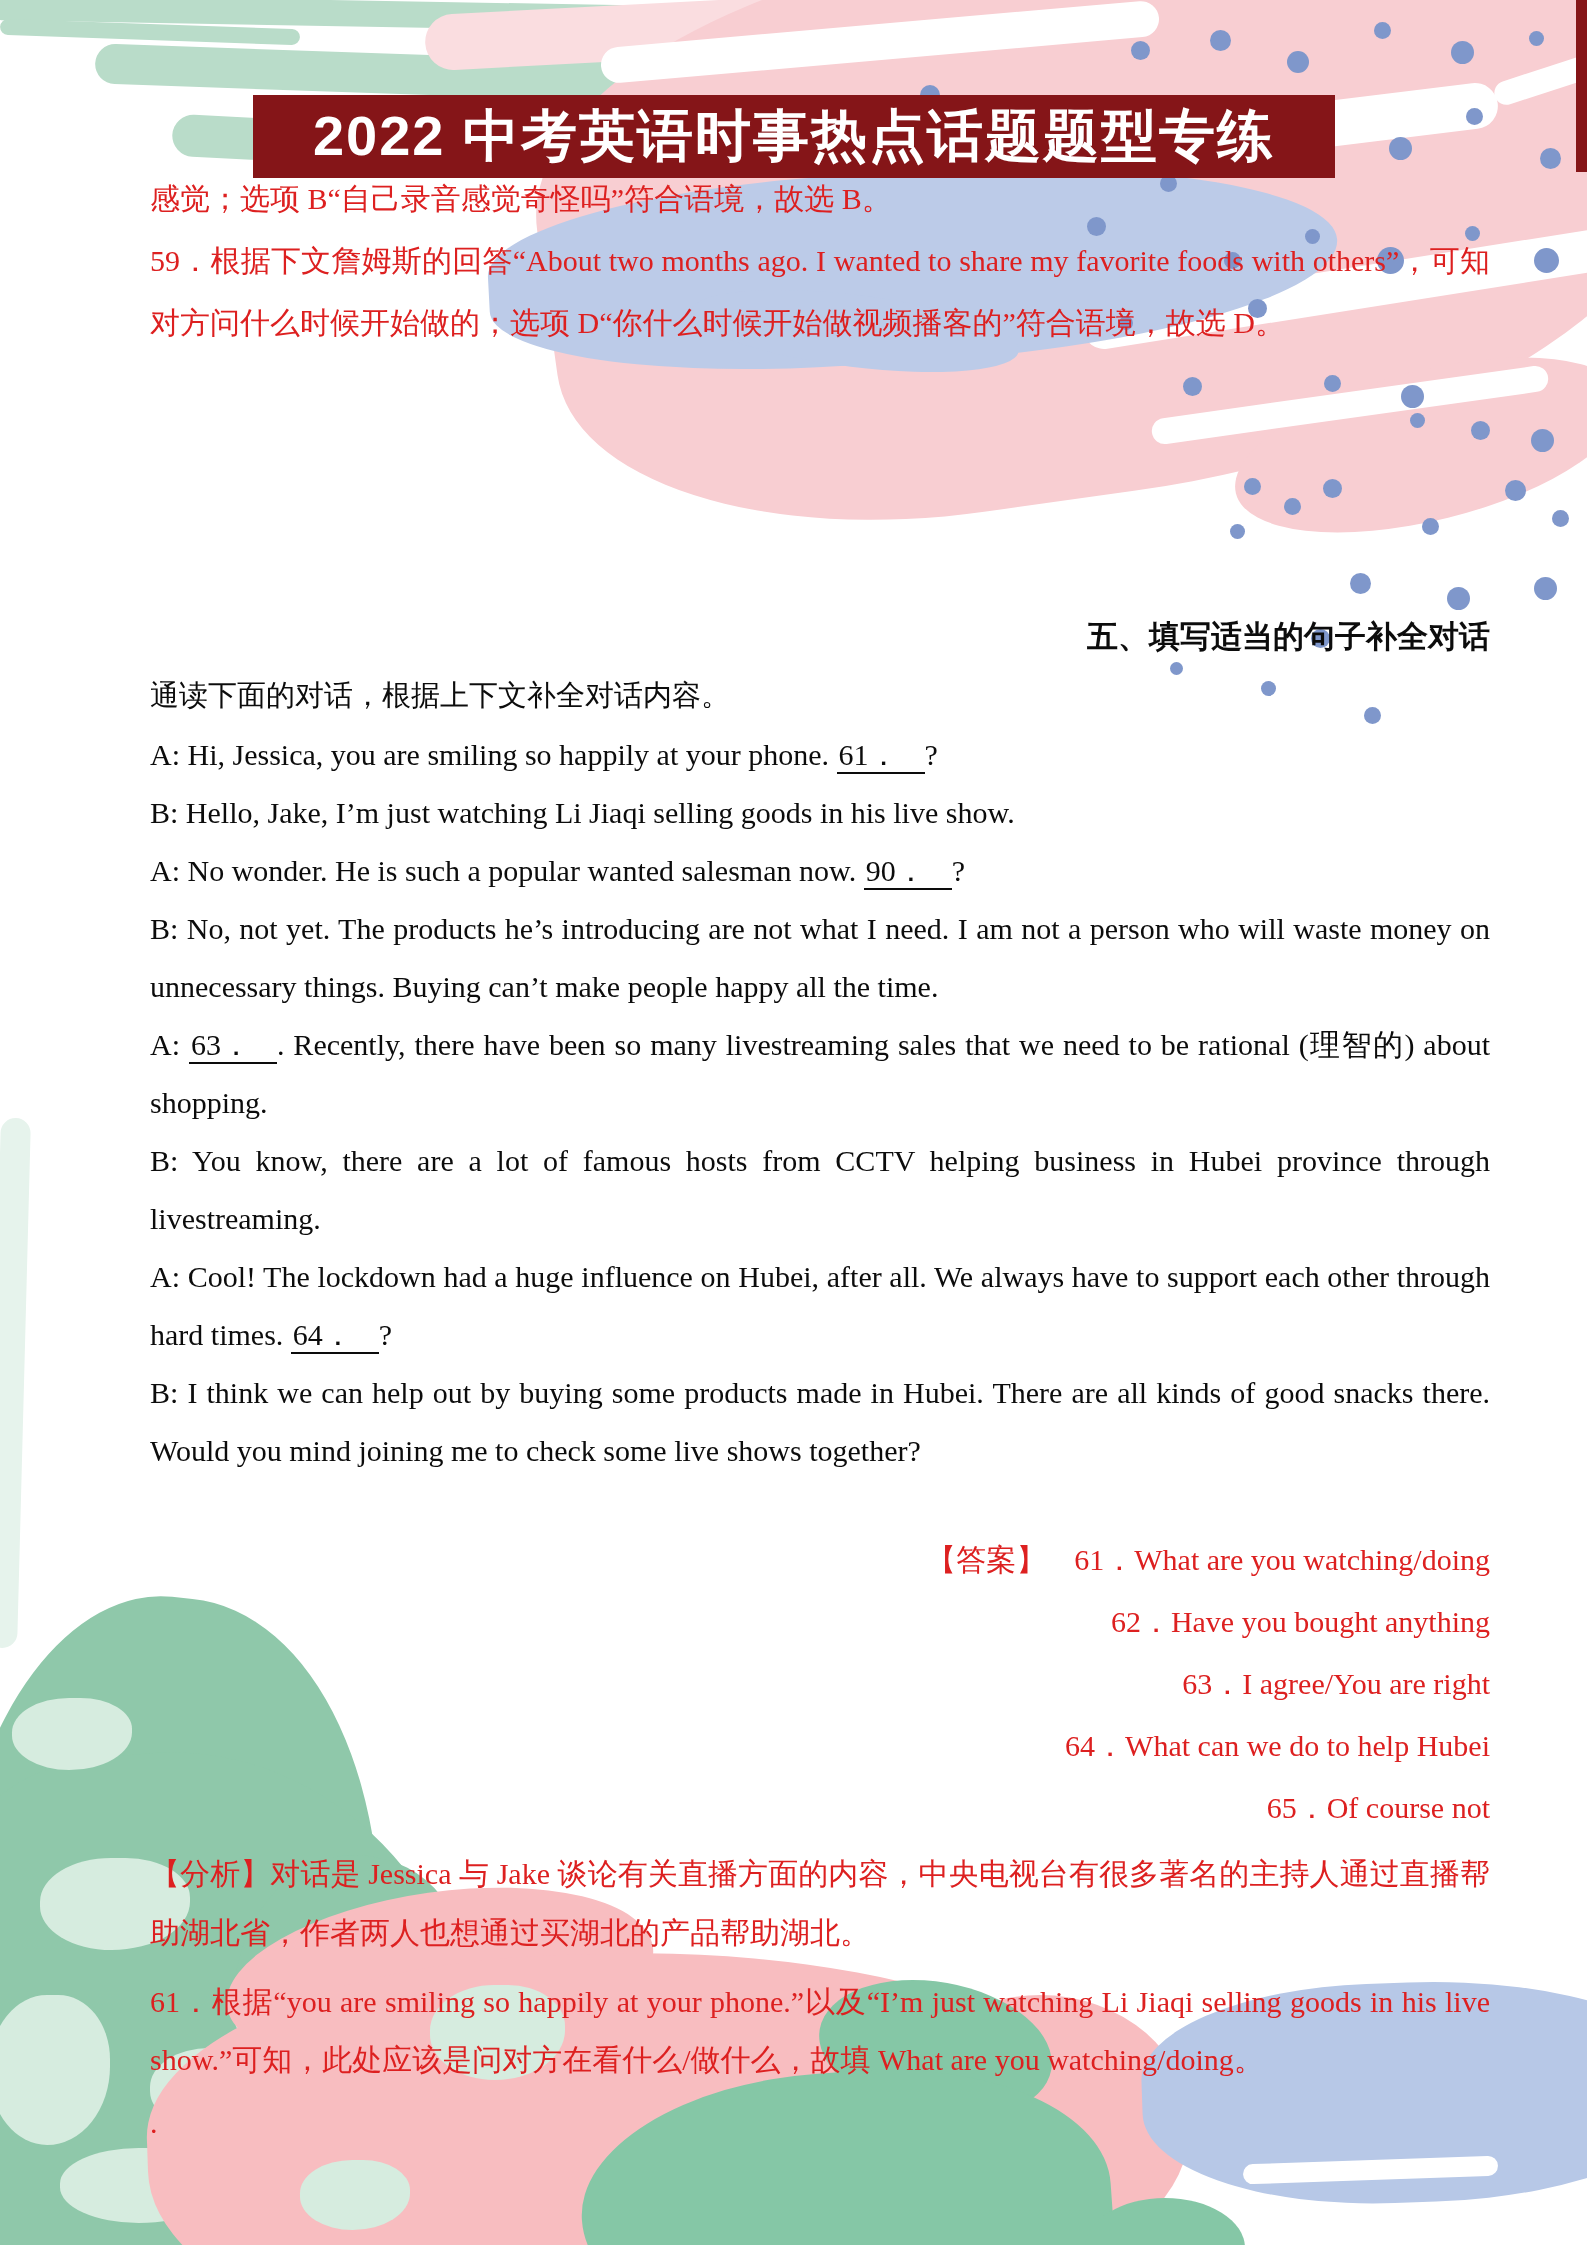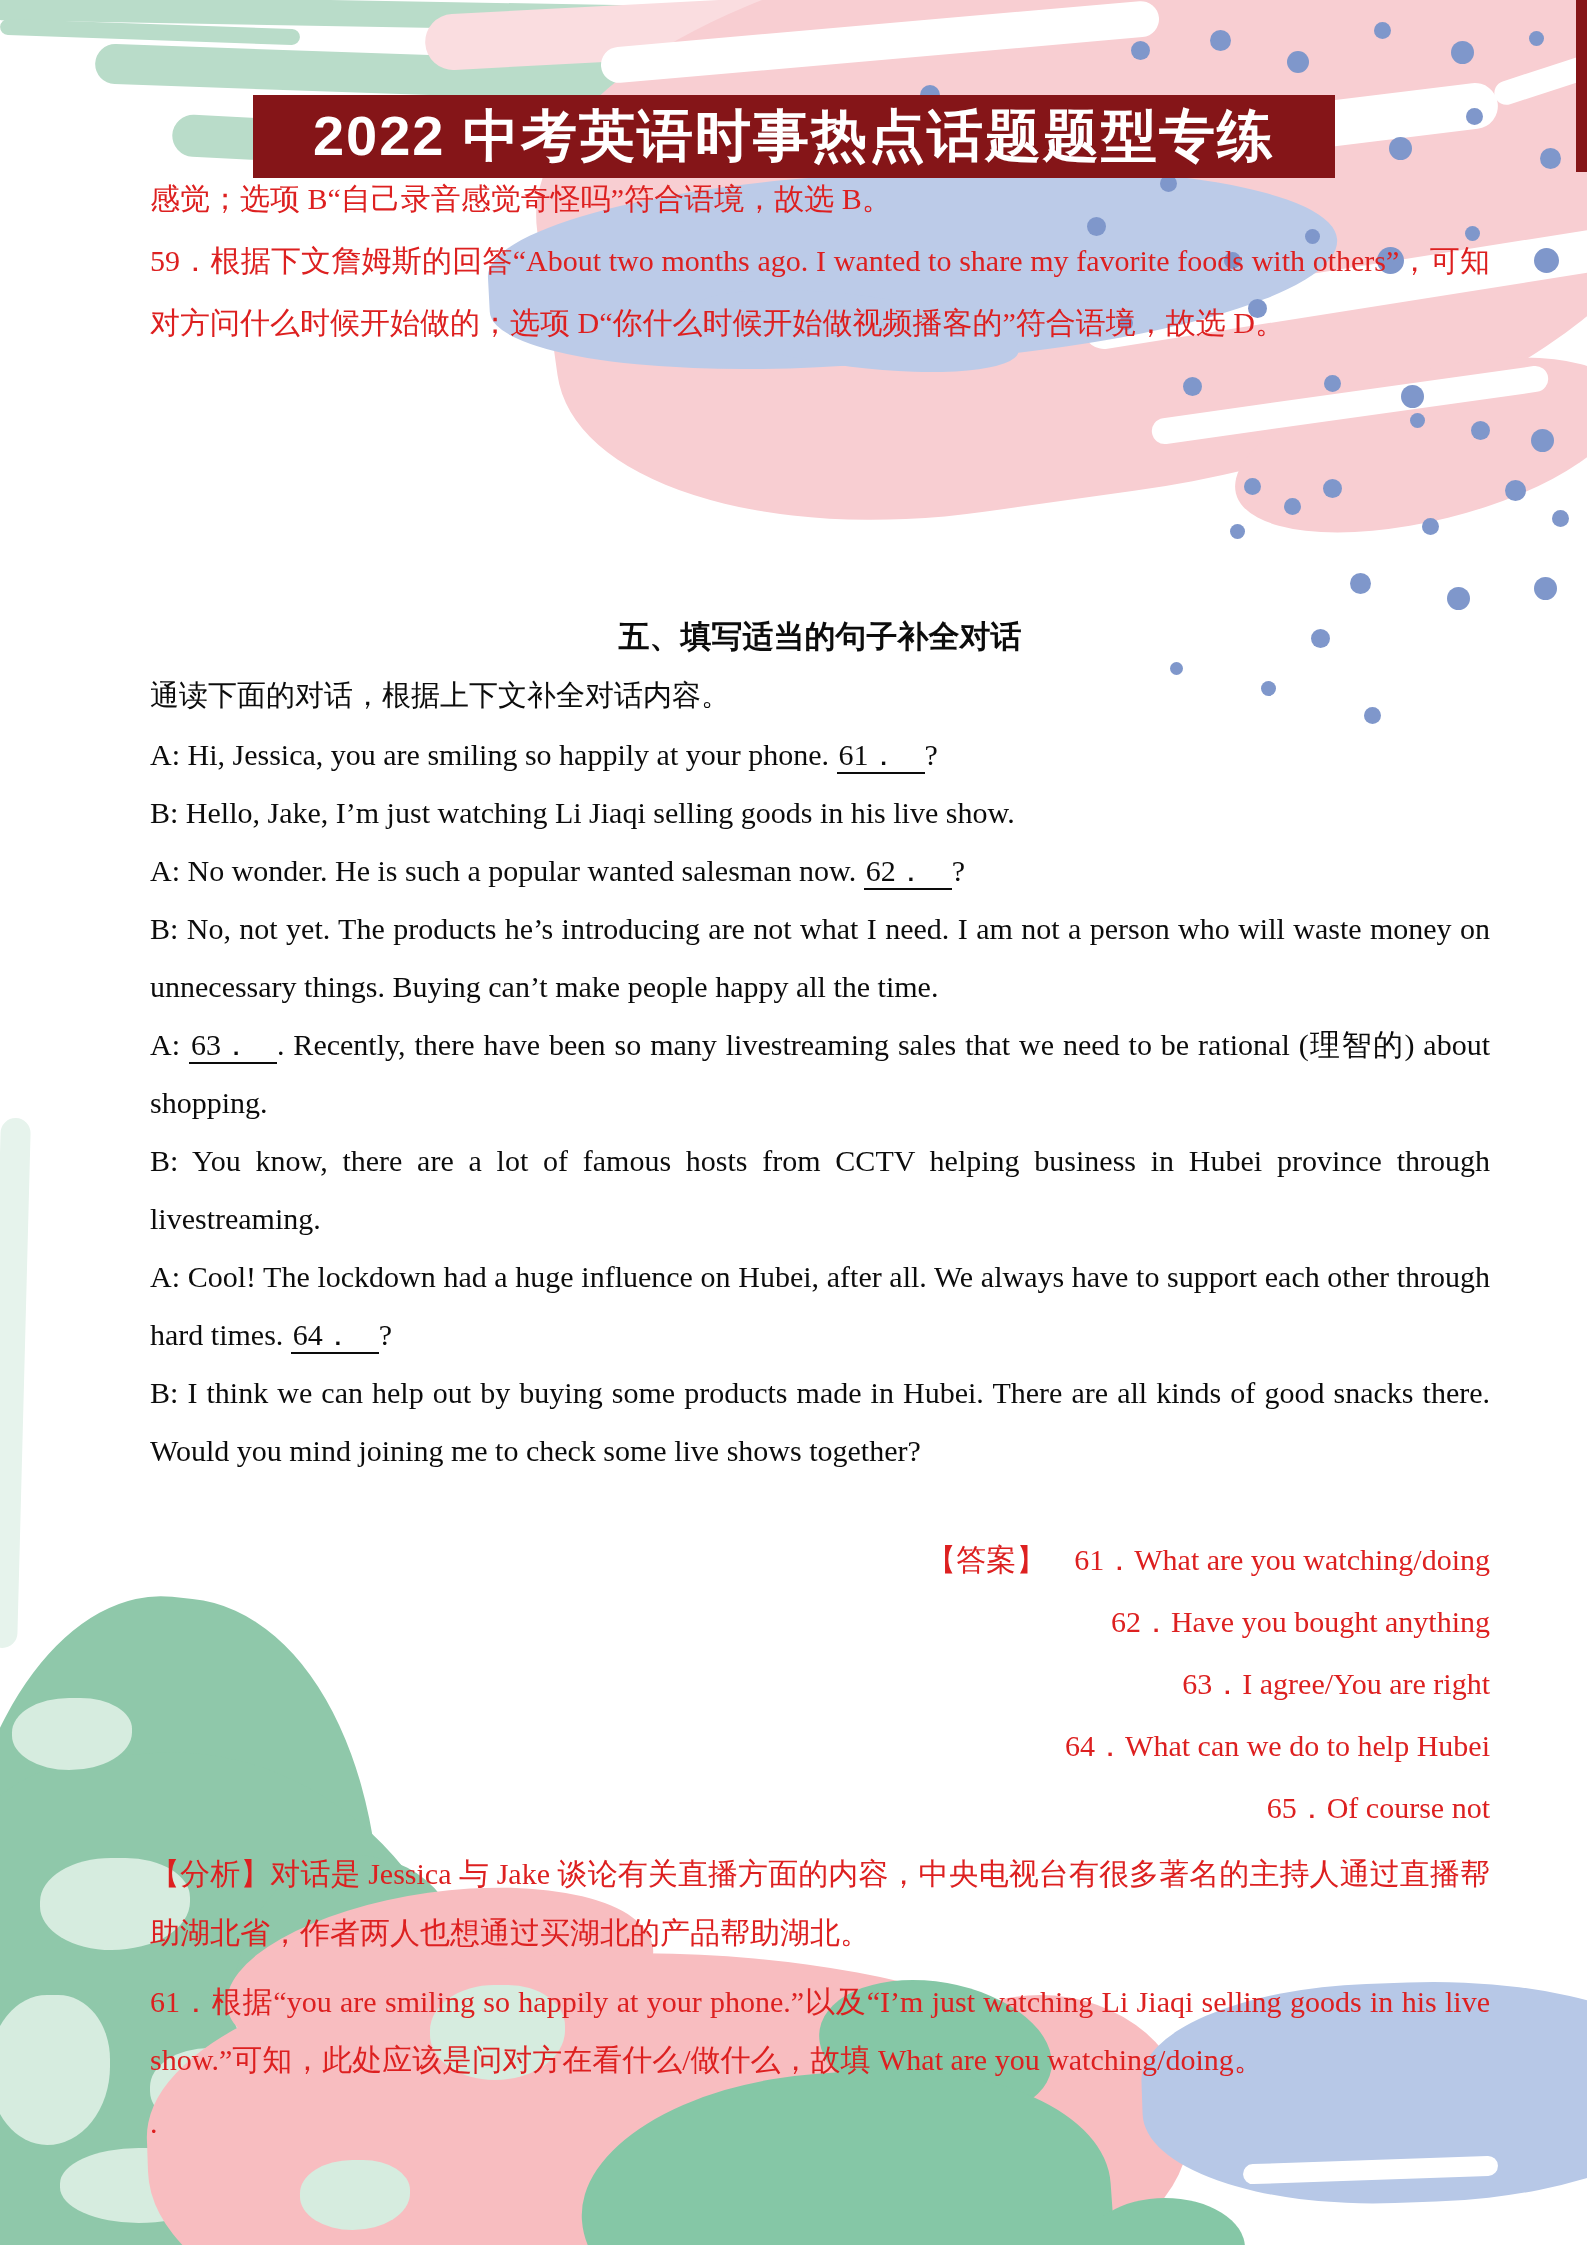--- a/index.html
+++ b/index.html
@@ -48,21 +48,21 @@
   .banner{left:253px;top:95px;width:1082px;height:83px;background:#851518;z-index:4;
           display:flex;align-items:center;justify-content:center;}
   .banner span{color:#ffffff;font-weight:bold;font-size:56px;letter-spacing:2px;white-space:nowrap;
           font-family:"Liberation Sans","DejaVu Sans",sans-serif;}
   .col{left:150px;width:1340px;text-align:justify;}
   .red{color:#dd2020;}
   .blk{color:#0c0c0c;}
   p{margin:0;}
   .redtop{top:168px;line-height:62px;font-size:30px;}
   .heading{top:608px;line-height:58px;font-size:31px;font-weight:bold;
-           font-family:"Liberation Sans","DejaVu Sans",sans-serif;text-align:center;}
+           font-family:"Liberation Sans","DejaVu Sans",sans-serif;text-align:right;}
   .instr{top:666px;line-height:58px;font-size:29px;}
   .dialog{top:726px;line-height:58px;font-size:30px;}
   .answers{top:1529px;line-height:62px;font-size:30px;text-align:right;}
   .analysis{top:1844px;line-height:59px;font-size:30px;}
   .item61{top:1973px;line-height:58px;font-size:30px;}
   .taildot{top:2094px;line-height:58px;font-size:30px;text-align:left;}
   .blank{display:inline-block;border-bottom:2px solid currentColor;padding:0 26px 0 2px;line-height:34px;}
   .alabel{color:#dd2020;}
   .ans-first{margin-left:28px;}
 </style>
@@ -162,21 +162,21 @@
   <div class="txt col redtop red">
     <p>感觉；选项 B“自己录音感觉奇怪吗”符合语境，故选 B。</p>
     <p>59．根据下文詹姆斯的回答“About two months ago. I wanted to share my favorite foods with others”，可知对方问什么时候开始做的；选项 D“你什么时候开始做视频播客的”符合语境，故选 D。</p>
   </div>
 
   <div class="txt col heading blk">五、填写适当的句子补全对话</div>
   <div class="txt col instr blk">通读下面的对话，根据上下文补全对话内容。</div>
   <div class="txt col dialog blk" id="dialogue">
       <p><span>A: Hi, Jessica, you are smiling so happily at your phone. </span><span class="blank">61．</span><span>?</span></p>
       <p><span>B: Hello, Jake, I’m just watching Li Jiaqi selling goods in his live show.</span></p>
-      <p><span>A: No wonder. He is such a popular wanted salesman now. </span><span class="blank">62．</span><span>?</span></p>
+      <p><span>A: No wonder. He is such a popular wanted salesman now. </span><span class="blank">90．</span><span>?</span></p>
       <p><span>B: No, not yet. The products he’s introducing are not what I need. I am not a person who will waste money on unnecessary things. Buying can’t make people happy all the time.</span></p>
       <p><span>A: </span><span class="blank">63．</span><span>. Recently, there have been so many livestreaming sales that we need to be rational (理智的) about shopping.</span></p>
       <p><span>B: You know, there are a lot of famous hosts from CCTV helping business in Hubei province through livestreaming.</span></p>
       <p><span>A: Cool! The lockdown had a huge influence on Hubei, after all. We always have to support each other through hard times. </span><span class="blank">64．</span><span>?</span></p>
       <p><span>B: I think we can help out by buying some products made in Hubei. There are all kinds of good snacks there. Would you mind joining me to check some live shows together?</span></p>
     </div>
 
   <div class="txt col answers red" id="answers">
       <p><span class="alabel">【答案】</span><span class="ans-first">61．What are you watching/doing</span></p>
       <p>62．Have you bought anything</p>

